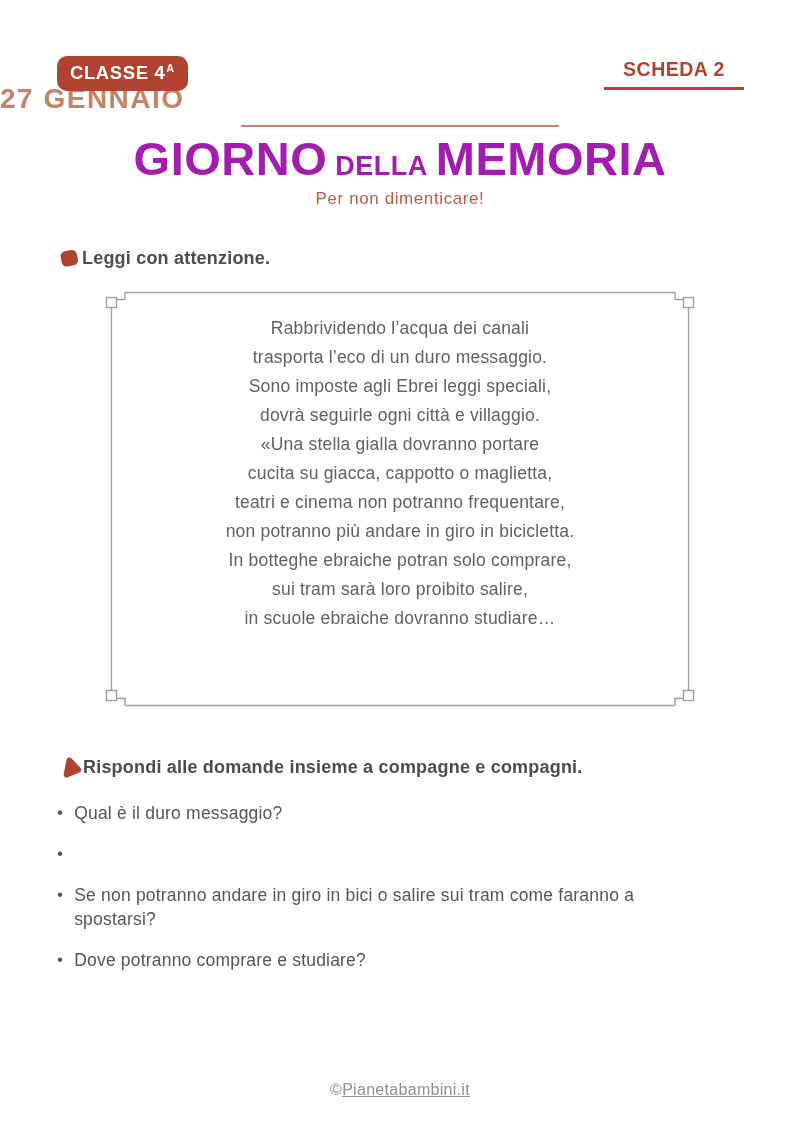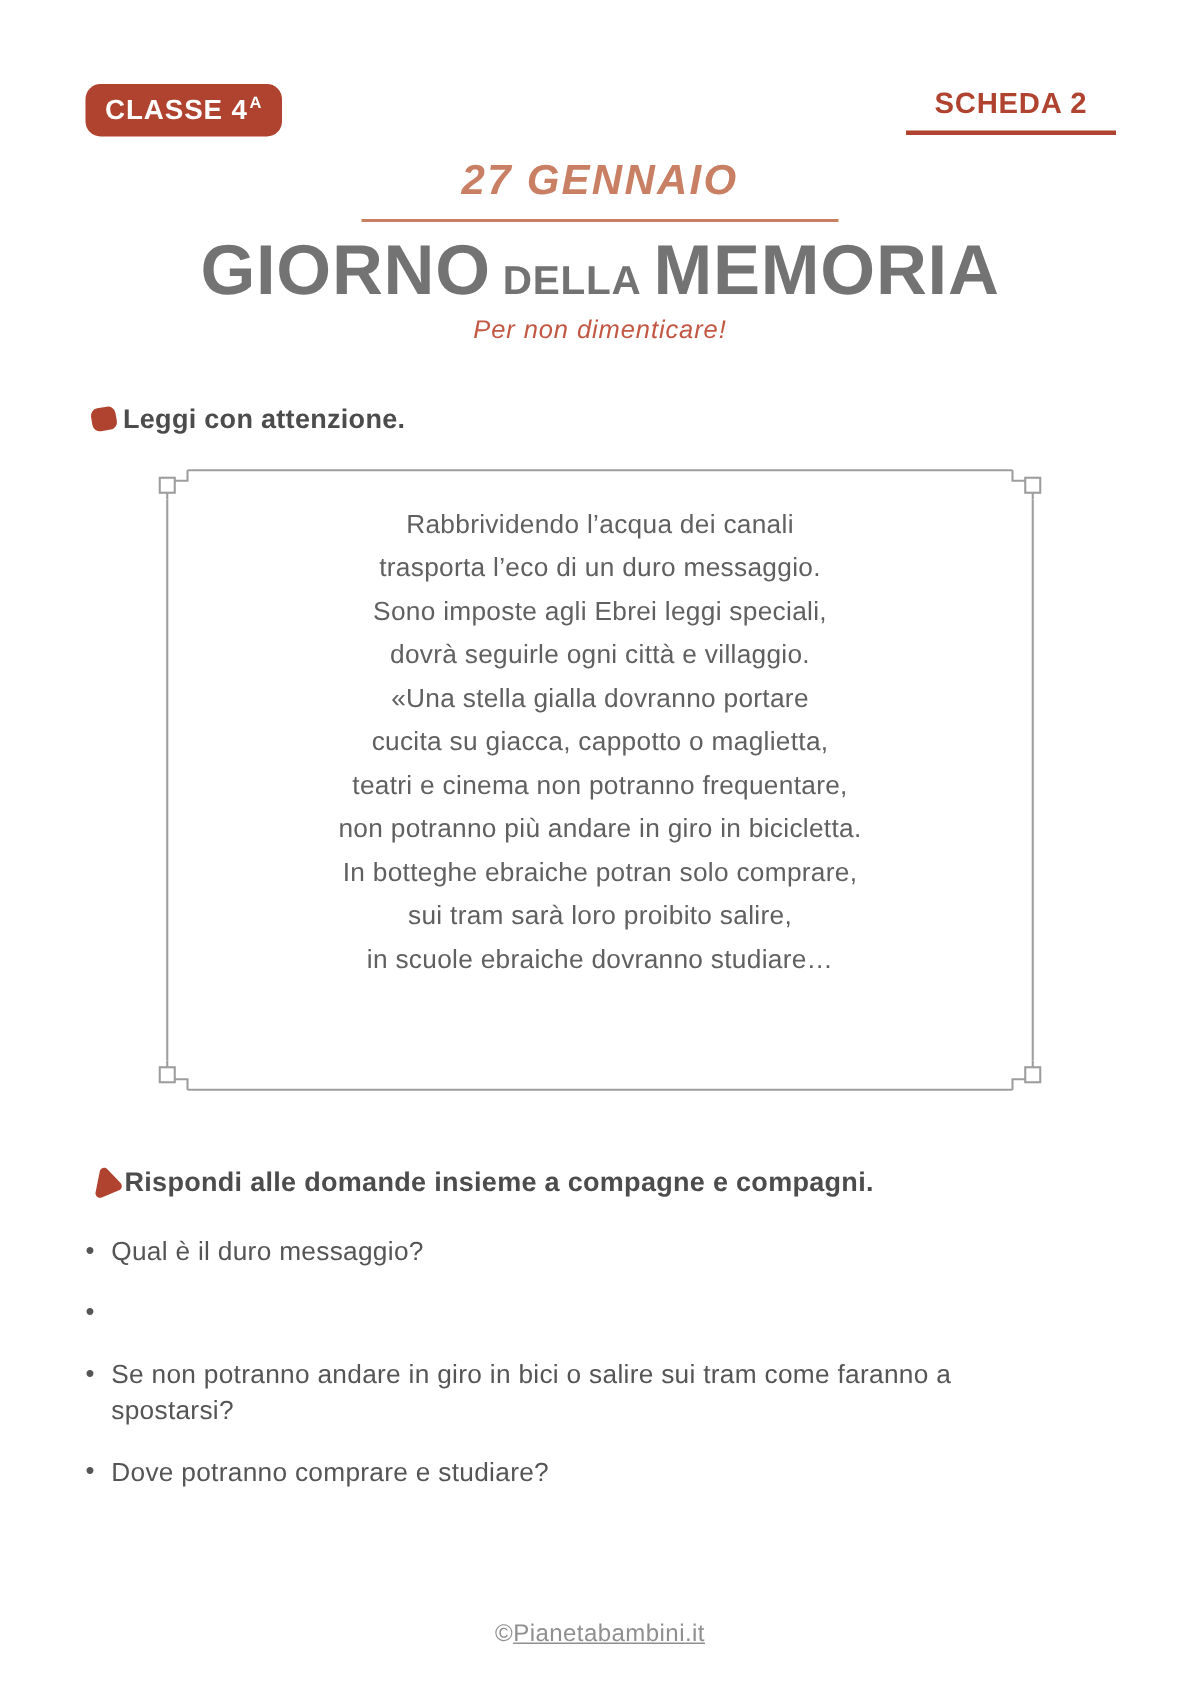--- a/index.html
+++ b/index.html
@@ -33,45 +33,44 @@
     right: 56px; top: 58px;
     width: 140px;
     text-align: center;
     color: #b0432f;
     font-size: 19.5px;
     font-weight: bold;
     letter-spacing: .5px;
   }
   .sheet-label .rule { height: 3px; background: #b0432f; margin-top: 6px; }
 
-  .date-wrap { padding-top: 104px; text-align: center; font-style: italic; }
+  .date-wrap { padding-top: 83px; text-align: left; }
   .date {
     color: #c97f63;
     font-size: 28px;
     font-weight: 800;
     letter-spacing: 1.5px;
   }
   .date-rule { width: 318px; height: 2px; background: #c97f63; margin: 10px auto 0; }
 
   .main-title {
     margin-top: 8px;
     text-align: center;
-    color: #737373;
+    color: #a21caf;
     font-weight: 800;
     line-height: 1;
     white-space: nowrap;
   }
   .main-title .big   { font-size: 47px; letter-spacing: .5px; }
   .main-title .small { font-size: 27px; letter-spacing: .5px; margin: 0 8px; }
 
   .subtitle {
     margin-top: 7px;
     text-align: center;
     color: #c25744;
-    font-style: italic;
     font-size: 17px;
     letter-spacing: .6px;
   }
 
   
   .section-heading {
     display: flex;
     align-items: center;
     margin: 37px 0 0 57px;
     color: #4c4c4c;

